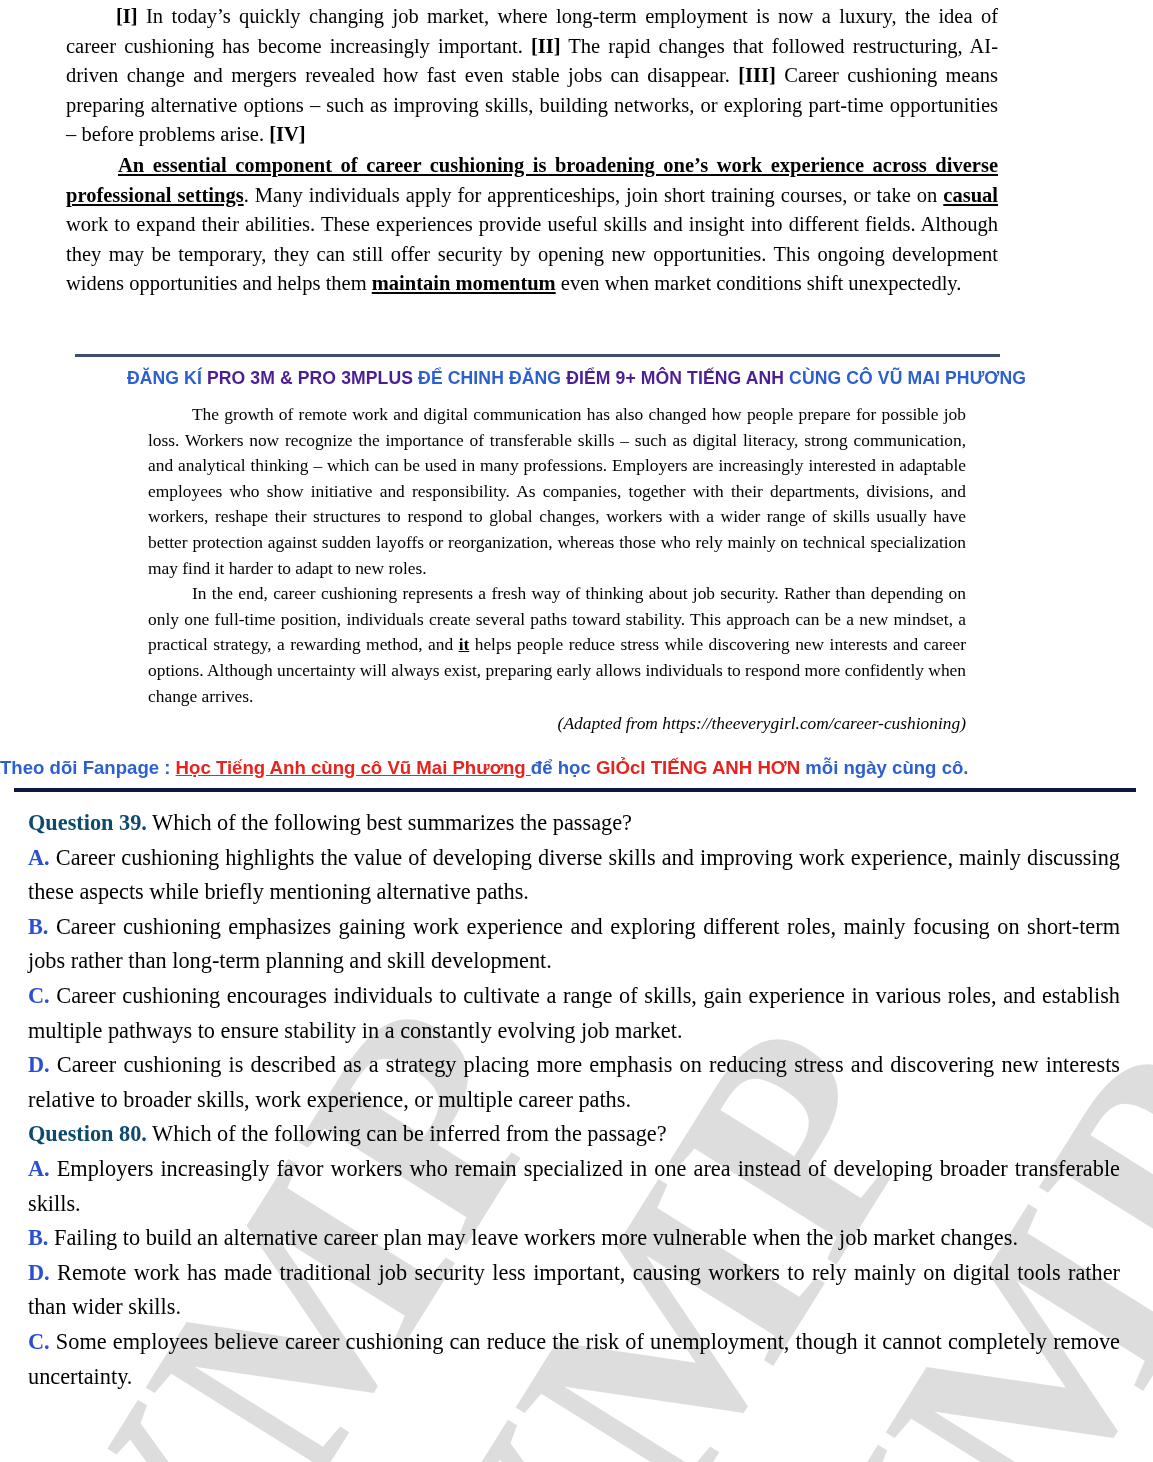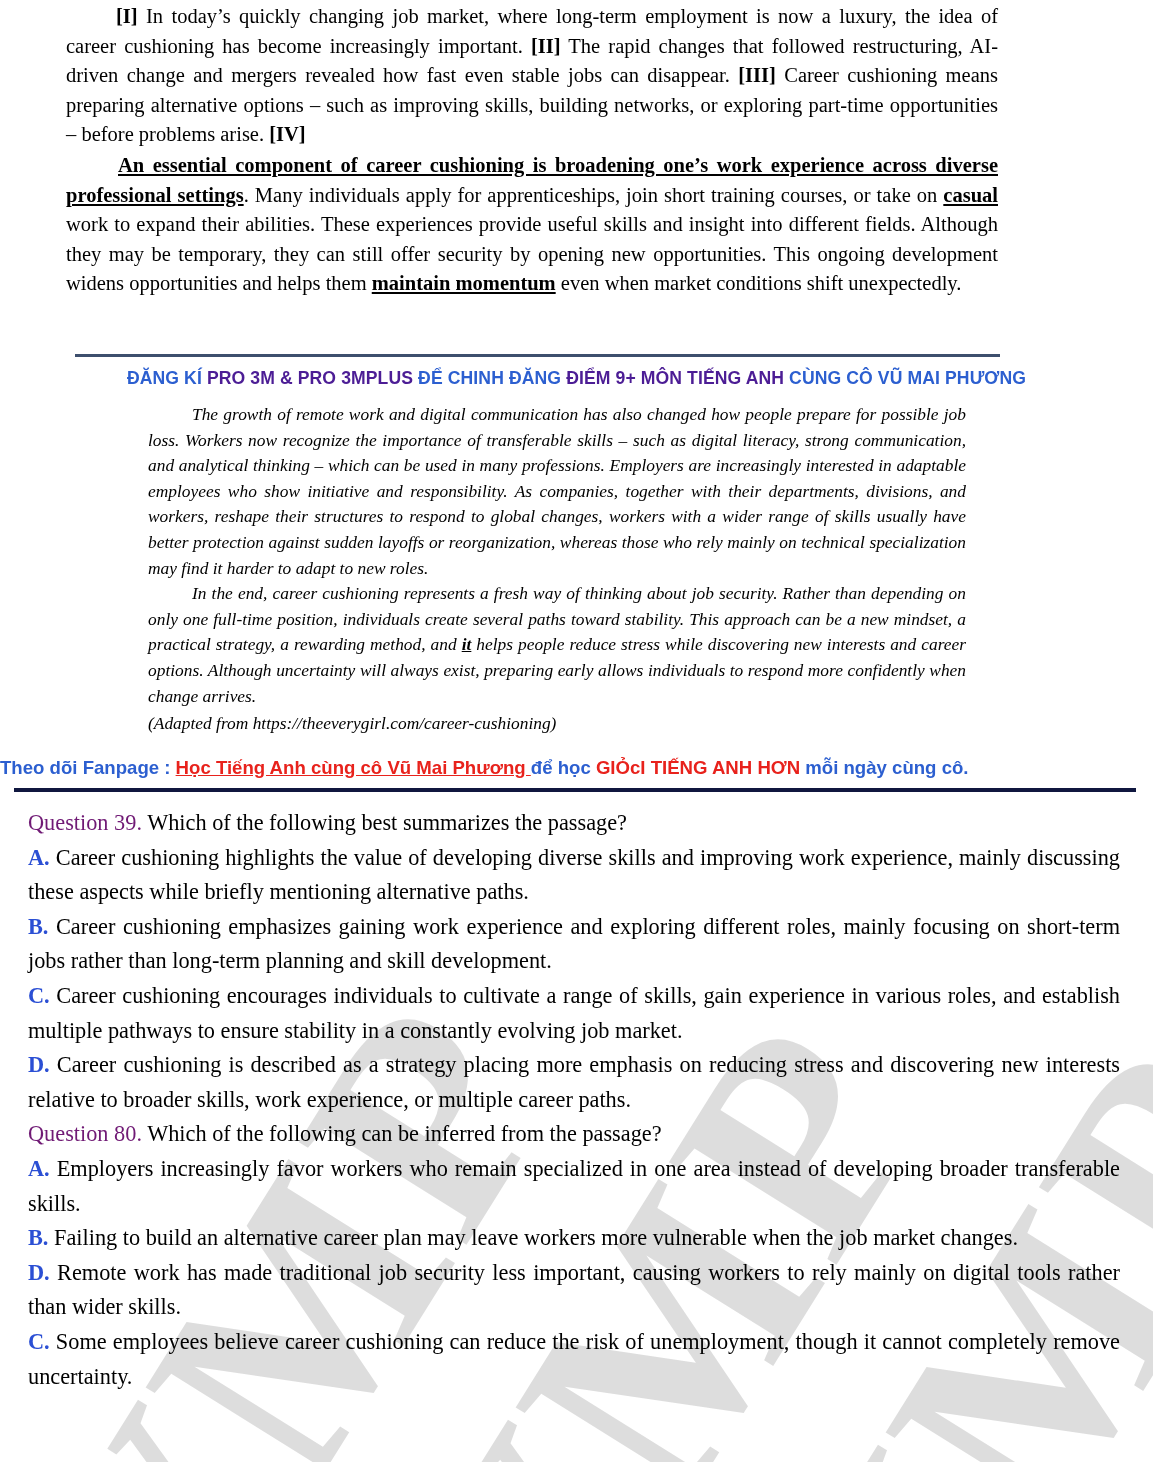--- a/index.html
+++ b/index.html
@@ -122,29 +122,28 @@
     top: 402px;
     width: 818px;
   }
   .inner-p {
     margin: 0;
     font-size: 17.4px;
     line-height: 25.6px;
     text-align: justify;
     text-justify: inter-word;
     text-indent: 44px;
-    font-style: italic;
   }
   .source-line {
     margin: 0;
     margin-top: 2px;
     font-size: 17.4px;
     line-height: 25.6px;
     font-style: italic;
-    text-align: left;
+    text-align: right;
   }
 
   
   .fanpage-line {
     position: absolute;
     left: 0;
     top: 757px;
     width: 1153px;
     text-align: left;
     font-family: "Liberation Sans", sans-serif;
@@ -172,22 +171,22 @@
     top: 806px;
     width: 1092px;
   }
   .q-heading {
     margin: 0;
     font-size: 22.3px;
     line-height: 34.6px;
     text-align: left;
   }
   .q-label {
-    color: #701a75;
-    font-weight: normal;
+    color: #0c4a6e;
+    font-weight: bold;
   }
   .q-option {
     margin: 0;
     font-size: 22.3px;
     line-height: 34.6px;
     text-align: justify;
     text-justify: inter-word;
   }
   .opt-letter {
     color: #2b4fd4;

